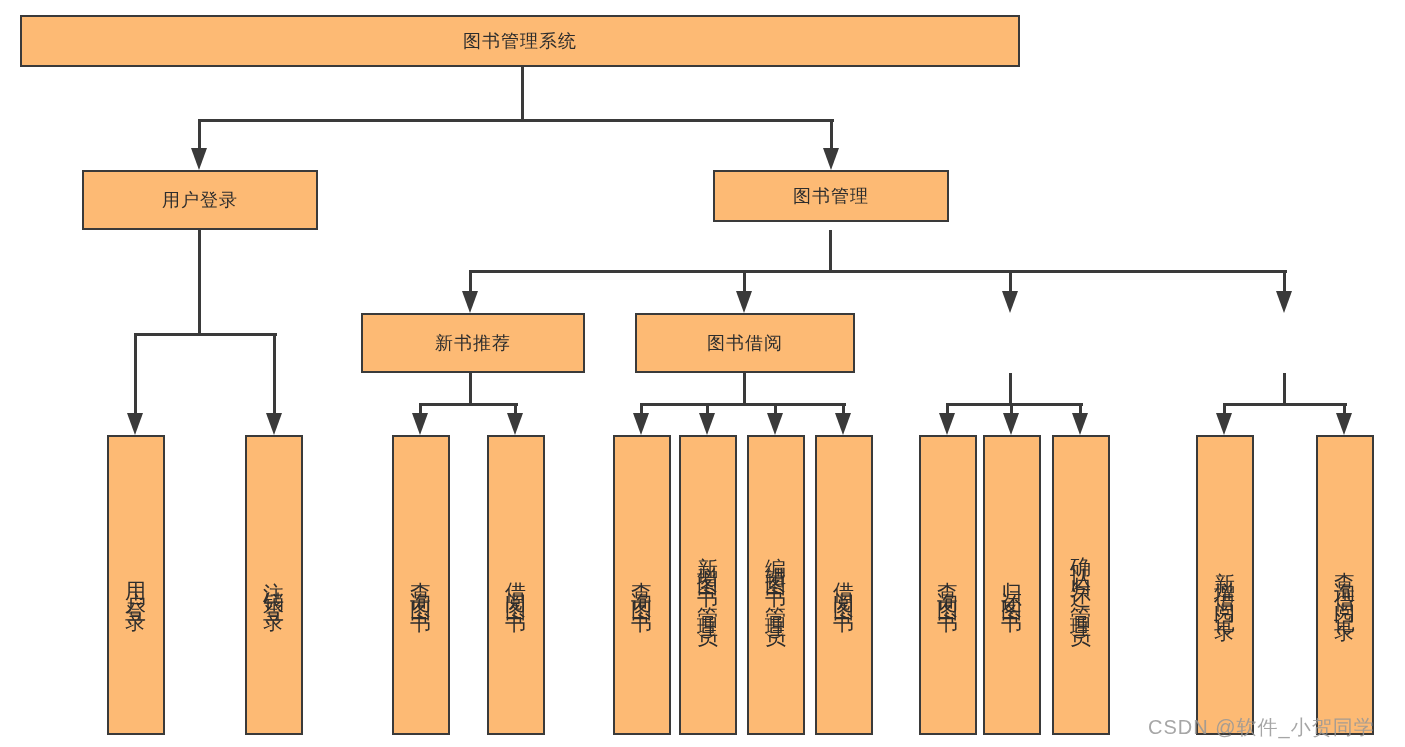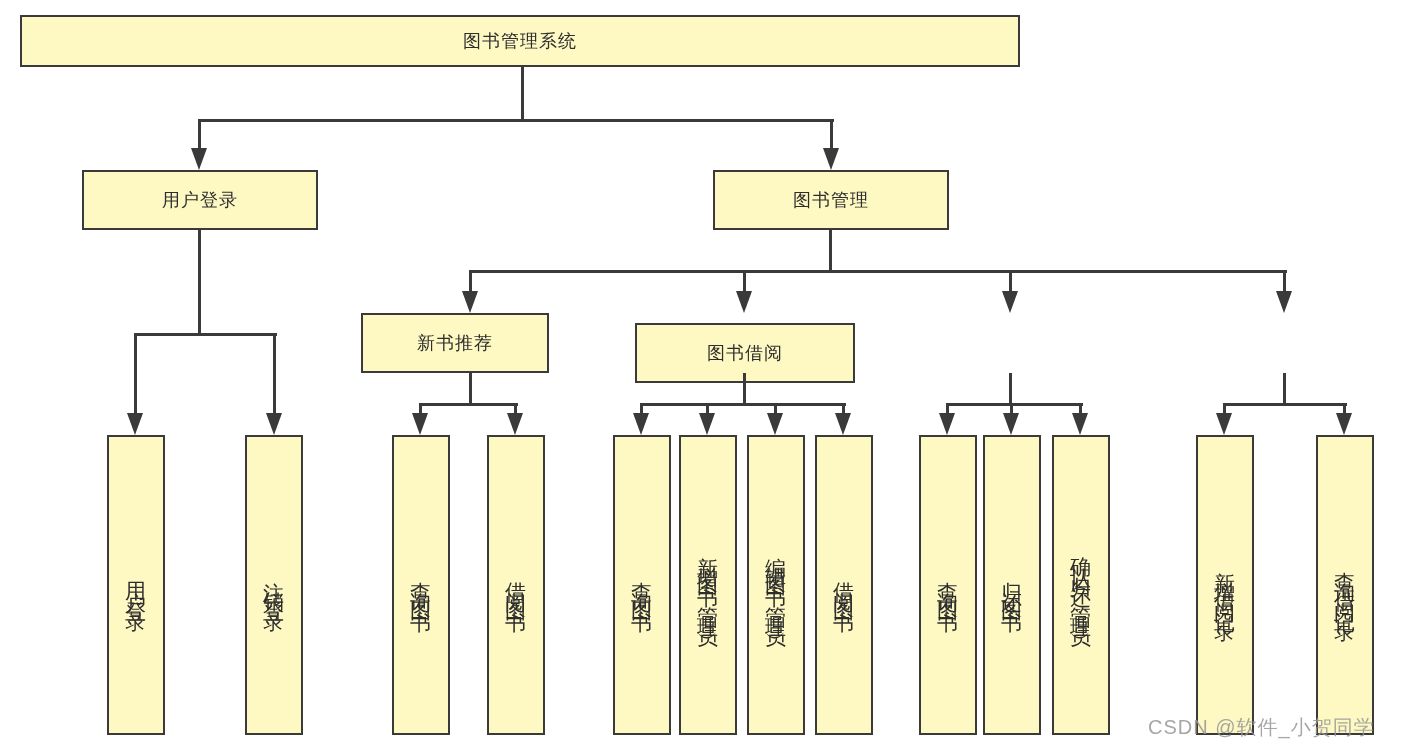--- a/index.html
+++ b/index.html
@@ -12,21 +12,21 @@
   #stage{
     position:relative;
     width:1405px;height:747px;
     background:var(--bg);
     overflow:hidden;
   }
   
   .node{
     position:absolute;
     box-sizing:border-box;
-    background:#fef9c3;
+    background:#fdba74;
     border:2px solid var(--line);
     display:flex;align-items:center;justify-content:center;
     color:var(--text);
   }
   .h-node{font-size:18px;letter-spacing:1px;}
   .root-node{border-width:2px;}
   .leaf{
     width:58px;height:300px;top:435px;
     border-width:2px;
   }
@@ -71,21 +71,21 @@
   <div class="vline" style="left:521px;top:67px;height:52px;"></div>
   <div class="hline" style="left:198px;top:119px;width:636px;"></div>
   <div class="vline" style="left:198px;top:122px;height:28px;"></div>
   <div class="arrow" style="left:191px;top:148px;"></div>
   <div class="vline" style="left:830px;top:122px;height:28px;"></div>
   <div class="arrow" style="left:823px;top:148px;"></div>
 
   <div class="node h-node" style="left:82px;top:170px;width:236px;height:60px;">
     <span>用户登录</span>
   </div>
-  <div class="node h-node" style="left:713px;top:170px;width:236px;height:60px;">
+  <div class="node h-node" style="left:713px;top:170px;width:236px;height:52px;">
     <span>图书管理</span>
   </div>
 
   <div class="vline" style="left:198px;top:230px;height:103px;"></div>
   <div class="hline" style="left:134px;top:333px;width:143px;"></div>
   <div class="vline" style="left:134px;top:336px;height:78px;"></div>
   <div class="arrow" style="left:127px;top:413px;"></div>
   <div class="vline" style="left:273px;top:336px;height:78px;"></div>
   <div class="arrow" style="left:266px;top:413px;"></div>
 
@@ -93,24 +93,24 @@
   <div class="hline" style="left:469px;top:270px;width:818px;"></div>
   <div class="vline" style="left:469px;top:273px;height:20px;"></div>
   <div class="arrow" style="left:462px;top:291px;"></div>
   <div class="vline" style="left:743px;top:273px;height:20px;"></div>
   <div class="arrow" style="left:736px;top:291px;"></div>
   <div class="vline" style="left:1009px;top:273px;height:20px;"></div>
   <div class="arrow" style="left:1002px;top:291px;"></div>
   <div class="vline" style="left:1283px;top:273px;height:20px;"></div>
   <div class="arrow" style="left:1276px;top:291px;"></div>
 
-  <div class="node h-node" style="left:361px;top:313px;width:188px;height:60px;">
+  <div class="node h-node" style="left:361px;top:313px;width:224px;height:60px;">
     <span>新书推荐</span>
   </div>
-  <div class="node h-node" style="left:635px;top:313px;width:220px;height:60px;margin-top:10px;">
+  <div class="node h-node" style="left:635px;top:313px;width:220px;height:60px;">
     <span>图书借阅</span>
   </div>
 
   <div class="vline" style="left:469px;top:373px;height:30px;"></div>
   <div class="hline" style="left:419px;top:403px;width:99px;"></div>
   <div class="vline" style="left:419px;top:406px;height:10px;"></div>
   <div class="arrow" style="left:412px;top:413px;"></div>
   <div class="vline" style="left:514px;top:406px;height:10px;"></div>
   <div class="arrow" style="left:507px;top:413px;"></div>
 

